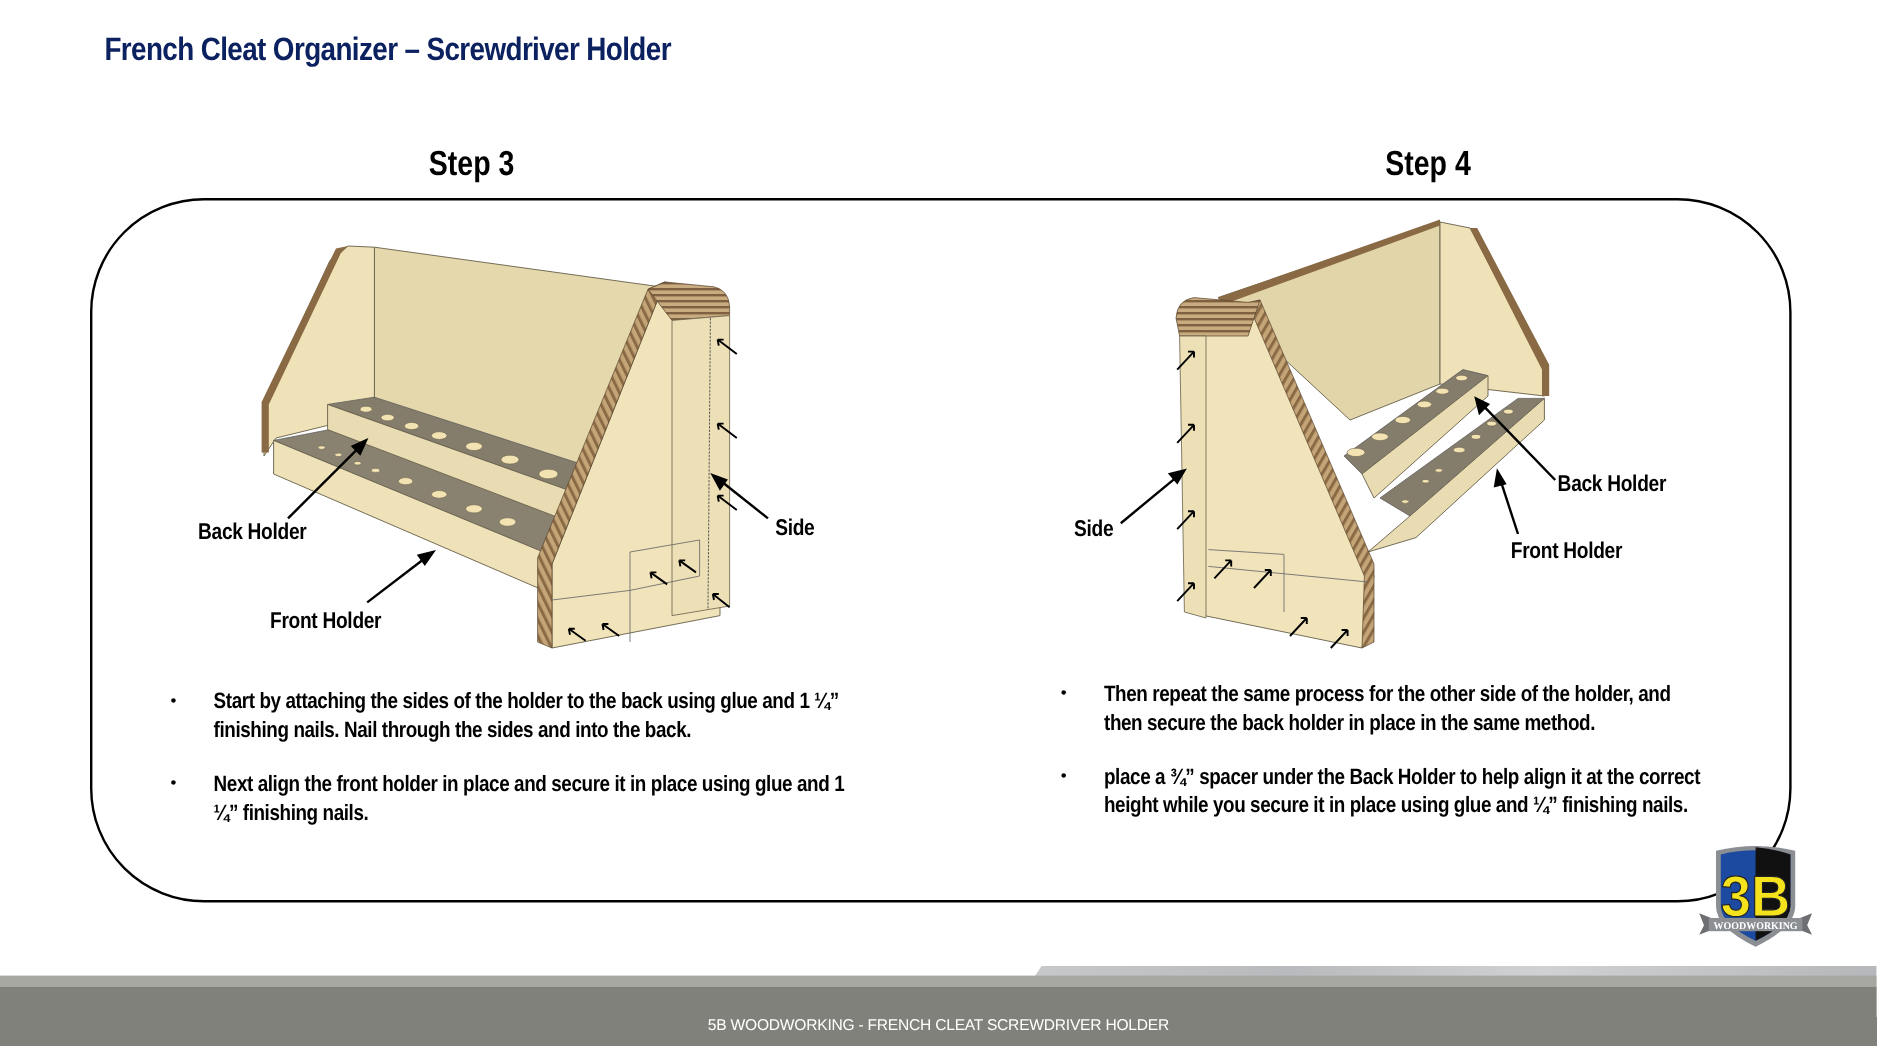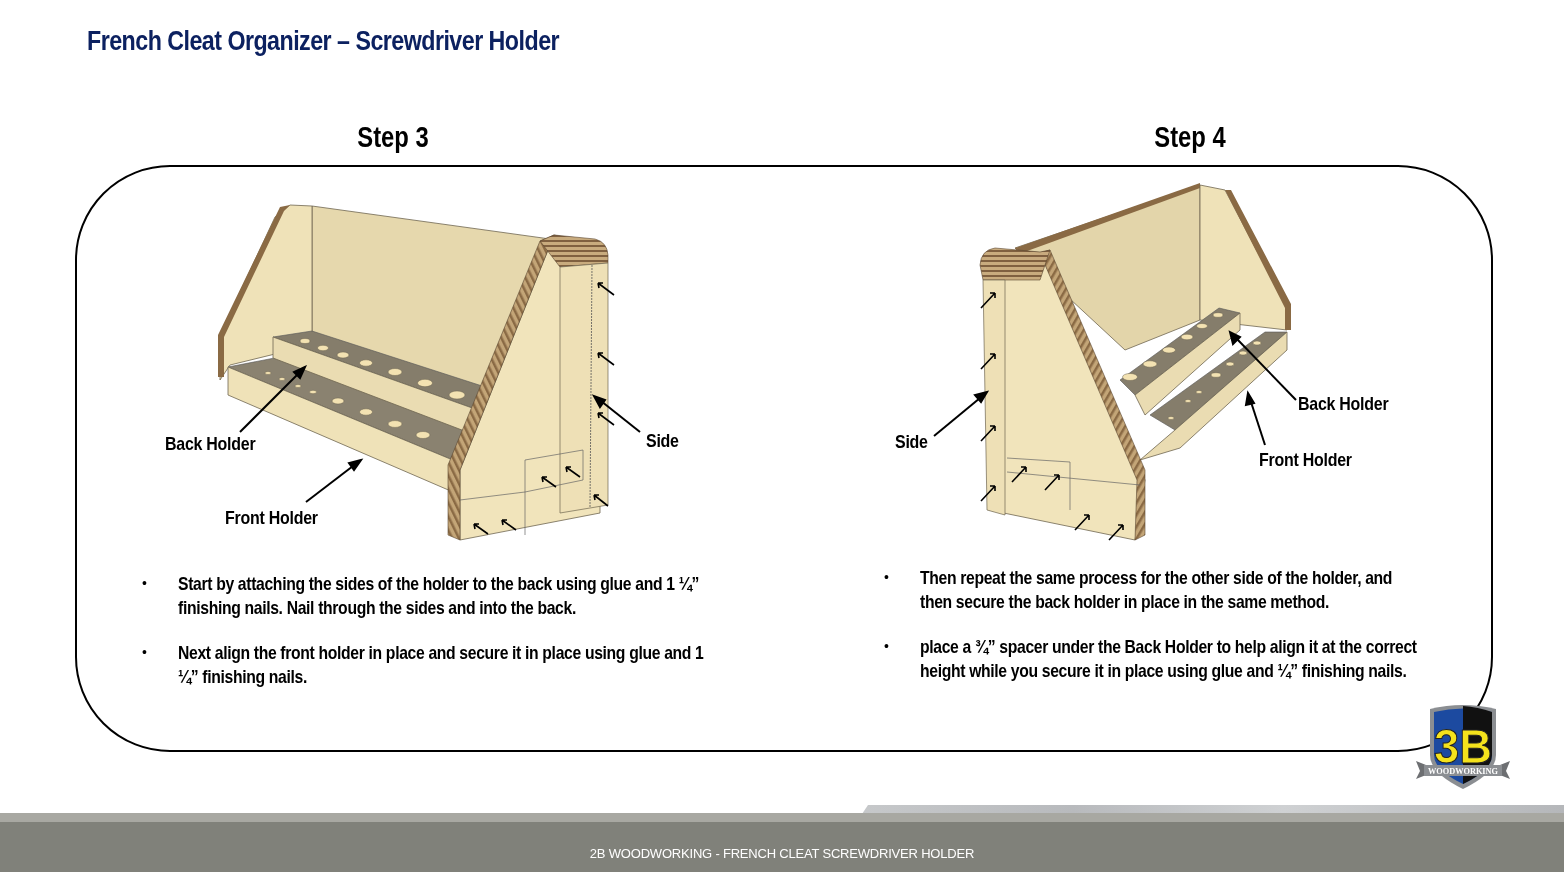--- a/index.html
+++ b/index.html
@@ -257,14 +257,14 @@
   <path d="M49,3 Q64,4 78,9 L78,52 Q78,67 49,81 Z" fill="#111"></path>
   <text x="49" y="60" text-anchor="middle" font-family="Liberation Sans, sans-serif" font-weight="700" font-size="48" fill="#f4e21c" stroke="#222" stroke-width="1" textLength="58" lengthAdjust="spacingAndGlyphs">3B</text>
   <path d="M2,58 L12,62 L86,62 L96,58 L92,68 L96,76 L86,72 L12,72 L2,76 L6,68 Z" fill="#6d6f72"></path>
   <rect x="10" y="62" width="78" height="11" fill="#8b8e92"></rect>
   <text x="49" y="71" text-anchor="middle" font-family="Liberation Serif, serif" font-weight="700" font-size="8.5" fill="#fff" textLength="70" lengthAdjust="spacingAndGlyphs">WOODWORKING</text>
 </svg>
 
 <div class="silver"></div>
 <div class="footer-strip"></div>
 <div class="footer">
-  <div class="footer-text">2B WOODWORKING - FRENCH CLEAT SCREWDRIVER HOLDER</div>
+  <div class="footer-text">5B WOODWORKING - FRENCH CLEAT SCREWDRIVER HOLDER</div>
 </div>
 
 </body></html>

